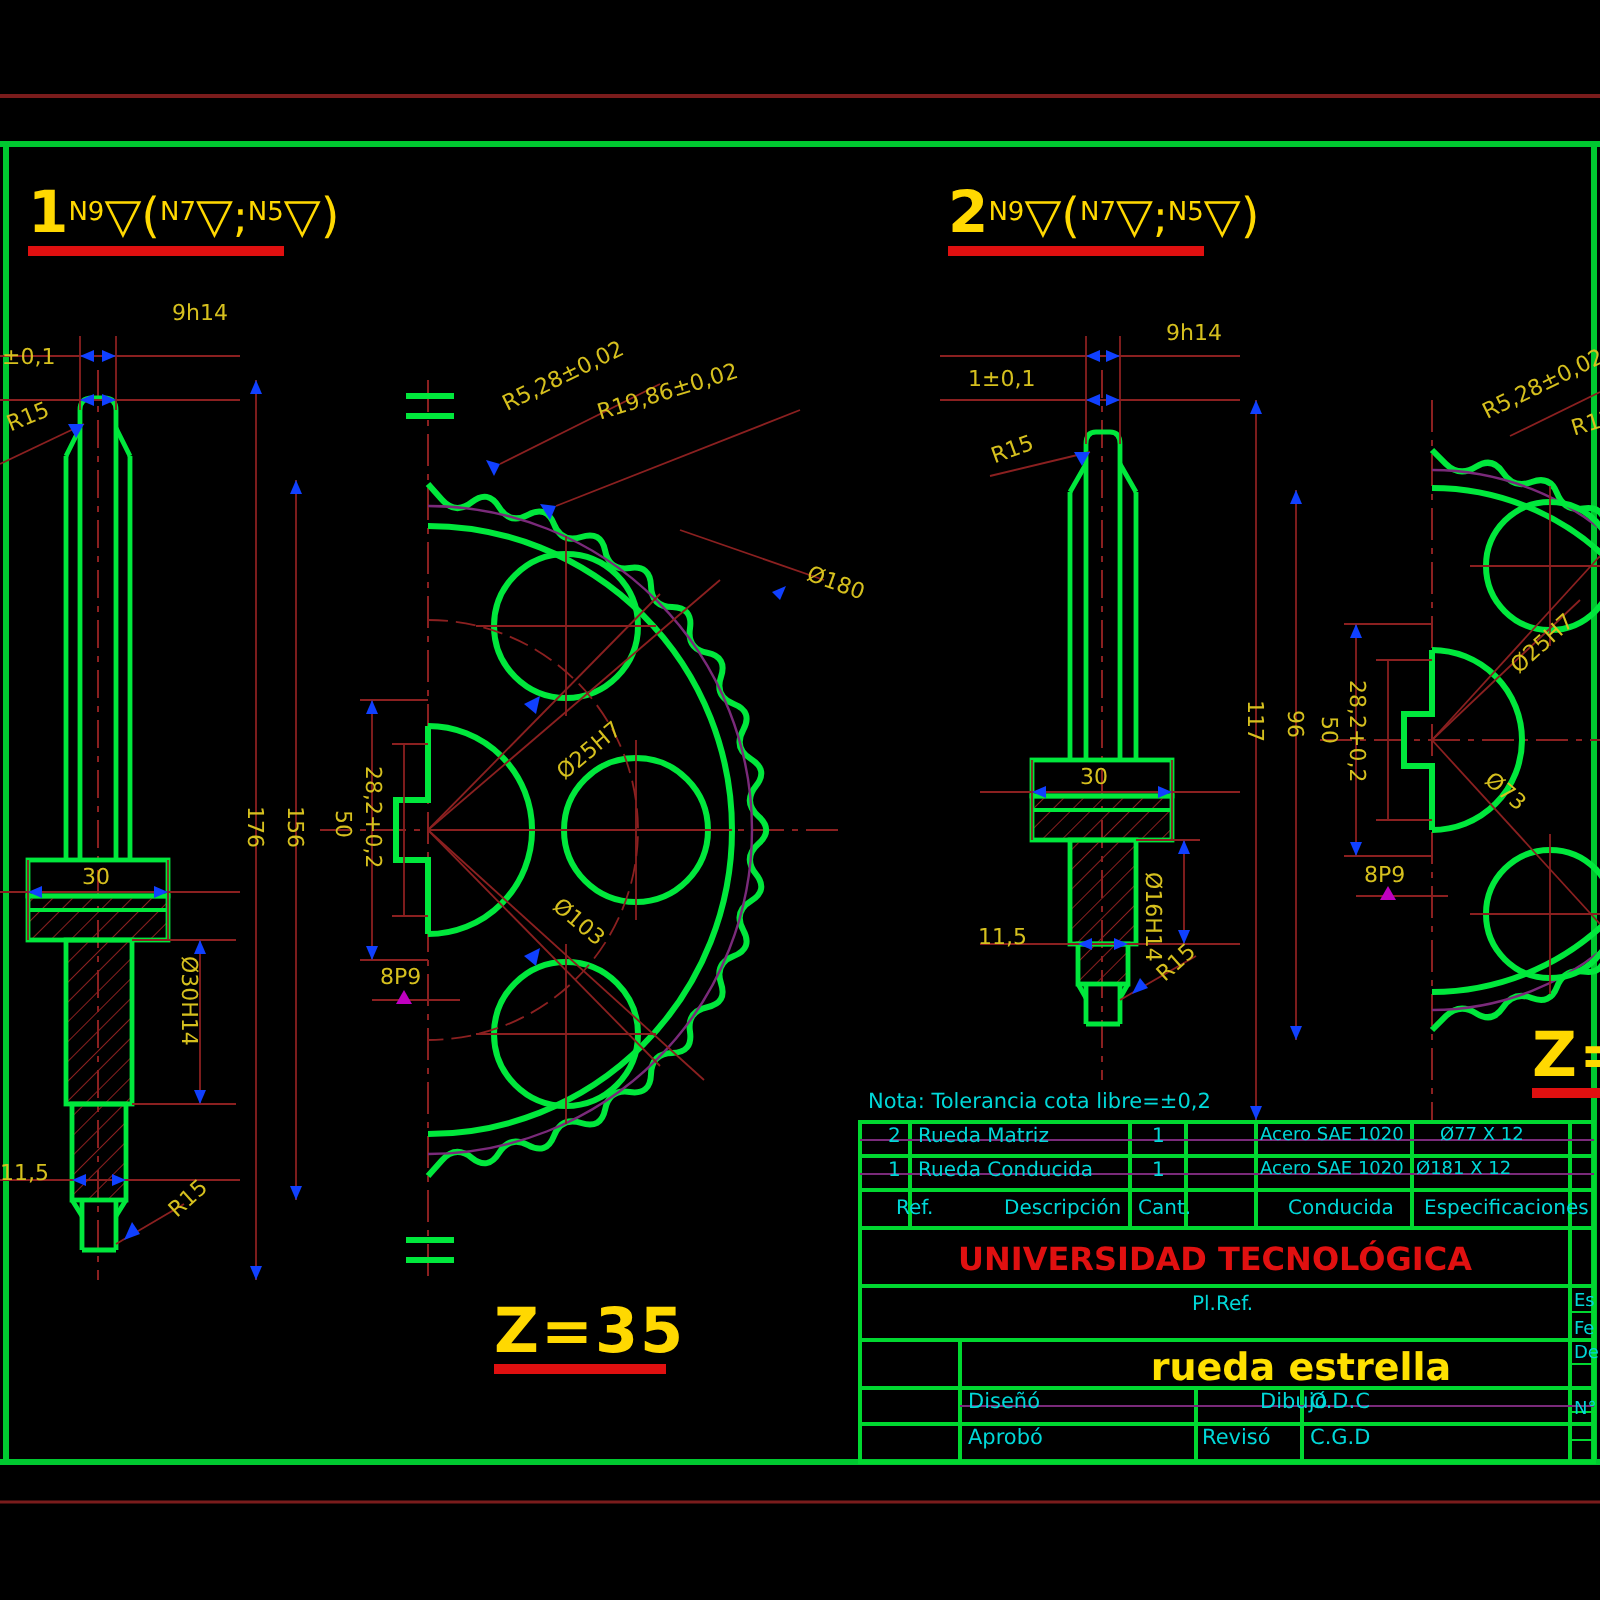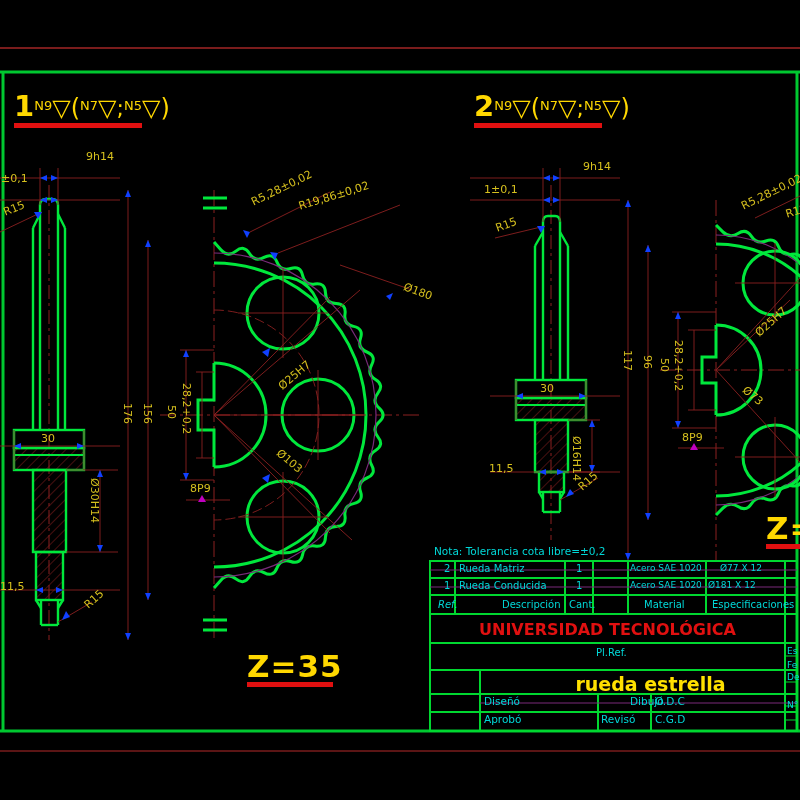--- a/index.html
+++ b/index.html
@@ -406,25 +406,25 @@
 
 <div style="position:absolute;left:430px;top:579px;width:367px;height:16px;">
   <span style="position:absolute;left:14px;top:1px;color:#00d8d8;font-size:10px;">1</span>
   <span style="position:absolute;left:29px;top:1px;color:#00d8d8;font-size:10px;">Rueda Conducida</span>
   <span style="position:absolute;left:146px;top:1px;color:#00d8d8;font-size:10px;">1</span>
   <span style="position:absolute;left:200px;top:1px;color:#00d8d8;font-size:9px;">Acero SAE 1020</span>
   <span style="position:absolute;left:278px;top:1px;color:#00d8d8;font-size:9px;">Ø181 X 12</span>
 </div>
 
 <div style="position:absolute;left:430px;top:597px;width:367px;height:17px;">
-  <span style="position:absolute;left:8px;top:2px;color:#00d8d8;font-size:10px;font-style:italic;">Ref.</span>
+  <span style="position:absolute;left:18px;top:2px;color:#00d8d8;font-size:10px;">Ref.</span>
   <span style="position:absolute;left:72px;top:2px;color:#00d8d8;font-size:10px;">Descripción</span>
   <span style="position:absolute;left:139px;top:2px;color:#00d8d8;font-size:10px;">Cant.</span>
   <span style="position:absolute;left:166px;top:2px;color:#00d8d8;font-size:10px;margin-top:48px;">Pl.Ref.</span>
-  <span style="position:absolute;left:214px;top:2px;color:#00d8d8;font-size:10px;">Material</span>
+  <span style="position:absolute;left:214px;top:2px;color:#00d8d8;font-size:10px;">Conducida</span>
   <span style="position:absolute;left:282px;top:2px;color:#00d8d8;font-size:10px;">Especificaciones</span>
 </div>
 
 <div style="position:absolute;left:430px;top:620px;width:355px;text-align:center;
             color:#e01010;font-size:16px;font-weight:bold;">UNIVERSIDAD TECNOLÓGICA</div>
 <div style="position:absolute;left:480px;top:673px;width:341px;text-align:center;
             color:#ffe000;font-size:19px;font-weight:bold;">rueda estrella</div>
 
 <div style="position:absolute;left:484px;top:695px;color:#00d8d8;font-size:10.5px;">Diseñó</div>
 <div style="position:absolute;left:484px;top:713px;color:#00d8d8;font-size:10.5px;">Aprobó</div>

